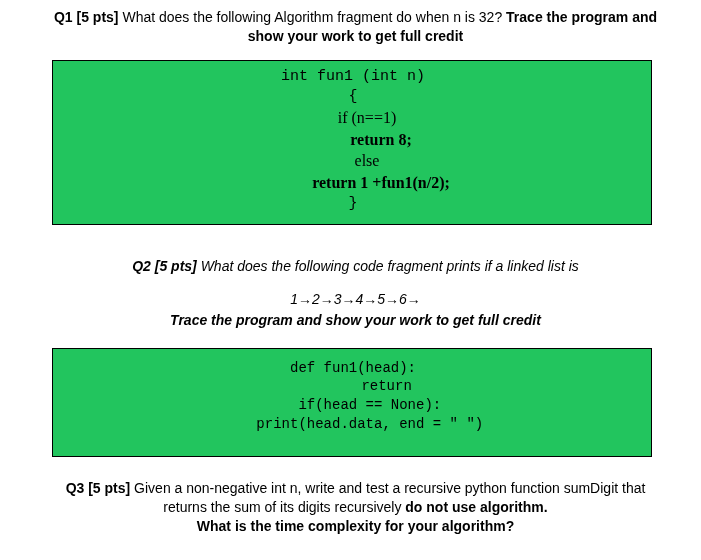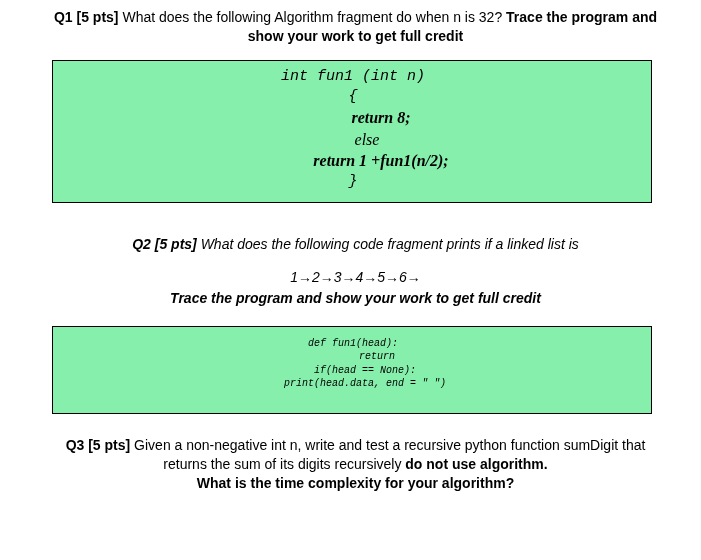--- a/index.html
+++ b/index.html
@@ -14,30 +14,29 @@
       line-height: 1.35;
     }
     .q-heading { margin-bottom: 4px; }
     .q-label { font-weight: bold; }
     .q-prompt { font-weight: normal; }
     .q-bold-tail { font-weight: bold; }
     .code-box {
       border: 1px solid #000;
       padding: 6px 12px 10px 14px;
       margin: 14px 9px 18px 2px;
-      background: #86efac;
-      font-style: italic;
+      background: #22c55e;
     }
     .code-box-2 { border-width: 1.5px; padding: 10px 16px 22px 18px; margin-top: 18px; margin-bottom: 22px; }
     .code-line {
       font-family: "Courier New", Courier, monospace;
       font-size: 15px;
       white-space: pre;
     }
-    .code-small { font-size: 10px; }
+    .code-small { font-size: 14px; }
     .serif-line {
       font-family: "Times New Roman", Times, serif;
       font-size: 16px;
       white-space: pre;
     }
     .serif-bold { font-weight: bold; }
     .q2-block { margin-top: 6px; margin-bottom: 2px; font-style: italic; }
     .q2-list { margin-top: 14px; }
     .q2-trace { font-weight: bold; margin-top: 2px; }
     .q3-block { margin-top: 8px; }
@@ -46,20 +45,21 @@
 </head>
 <body>
 
 <div class="q-heading">
   <span class="q-label">Q1 [5 pts] </span><span class="q-prompt">What does the following Algorithm fragment do when n is 32? </span><span class="q-bold-tail">Trace the program and show your work to get full credit</span>
 </div>
 
 <div class="code-box">
   <div class="code-line">int fun1 (int n)</div>
   <div class="code-line">{</div>
+  <div class="serif-line">       if (n==1)</div>
   <div class="serif-line serif-bold">              return 8;</div>
   <div class="serif-line">       else</div>
   <div class="serif-line serif-bold">              return 1 +fun1(n/2);</div>
   <div class="code-line">}</div>
 </div>
 
 <div class="spacer-lg"></div>
 
 <div class="q2-block">
   <div>

